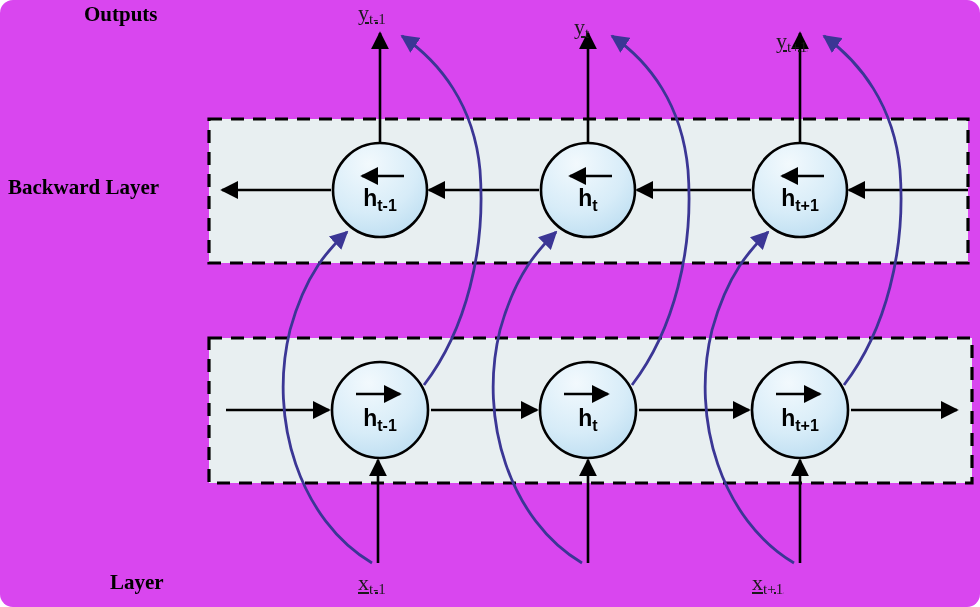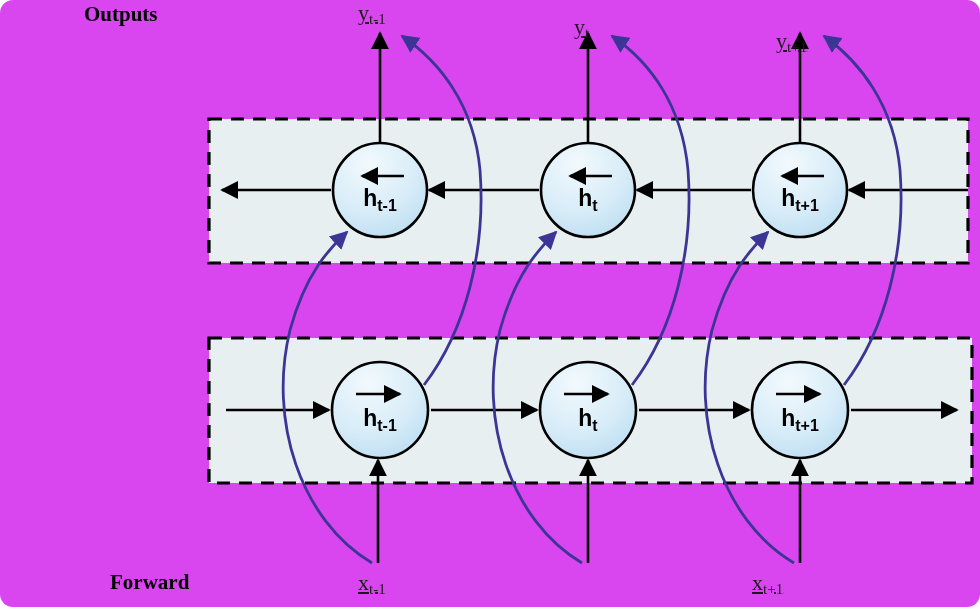--- a/index.html
+++ b/index.html
@@ -139,23 +139,24 @@
 
     <g stroke="#000000" stroke-width="2.6" fill="none">
       <line x1="356" y1="394" x2="400" y2="394" marker-end="url(#blkArrow)"></line>
       <line x1="564" y1="394" x2="608" y2="394" marker-end="url(#blkArrow)"></line>
       <line x1="776" y1="394" x2="820" y2="394" marker-end="url(#blkArrow)"></line>
     </g>
   </svg>
 
   <div class="side-label" style="left:84px; top:2px;">Outputs</div>
 
+  <div class="side-label" style="left:8px; top:175px;">Backward Layer</div>
 
 
-  <div class="side-label" style="left:110px; top:570px;">Forward</div>
+  <div class="side-label" style="left:110px; top:570px;">Layer</div>
 
   <div class="axis-label" style="left:358px; top:0px;"><span>y</span><sub>t-1</sub></div>
 
   <div class="axis-label" style="left:574px; top:14px;"><span>y</span><sub>t</sub></div>
 
   <div class="axis-label" style="left:776px; top:0px;margin-top:28px;"><span>y</span><sub>t+1</sub></div>
 
   <div class="axis-label" style="left:358px; top:570px;"><span>x</span><sub>t-1</sub></div>
 
   <div class="axis-label" style="left:576px; top:570px;margin-top:32px;"><span>x</span><sub>t</sub></div>

